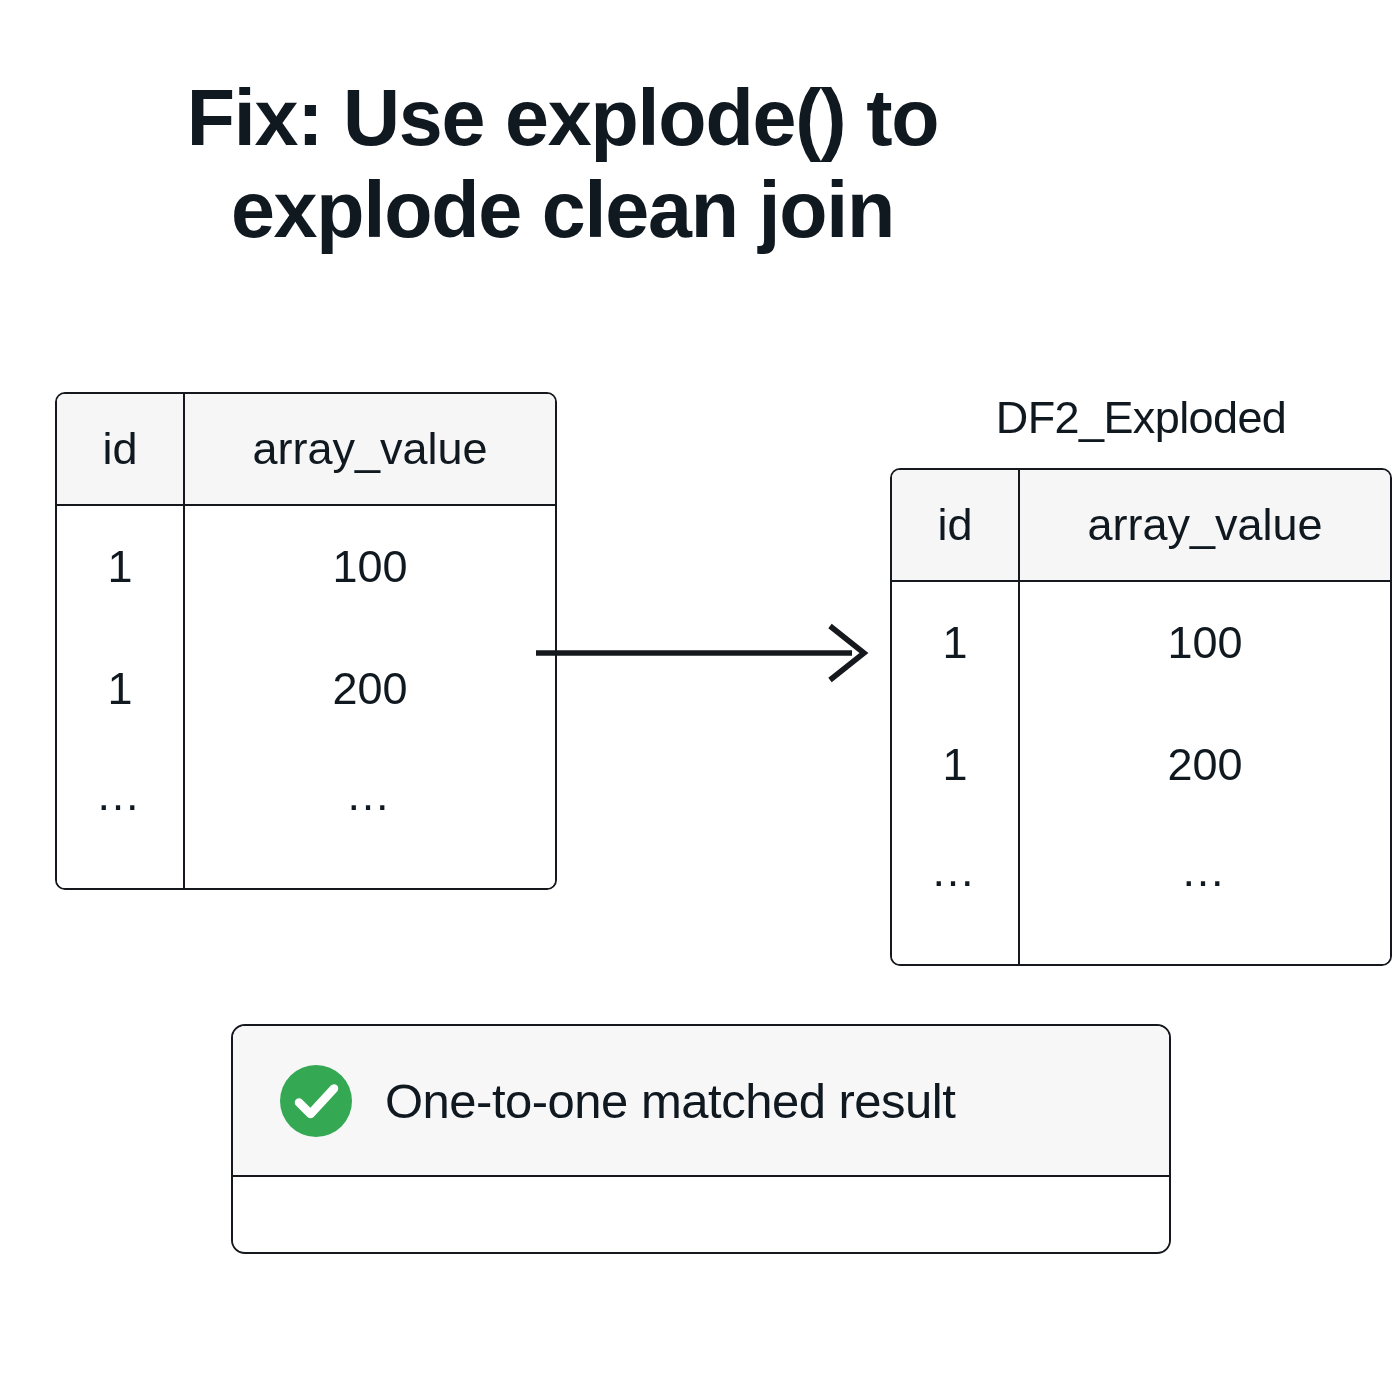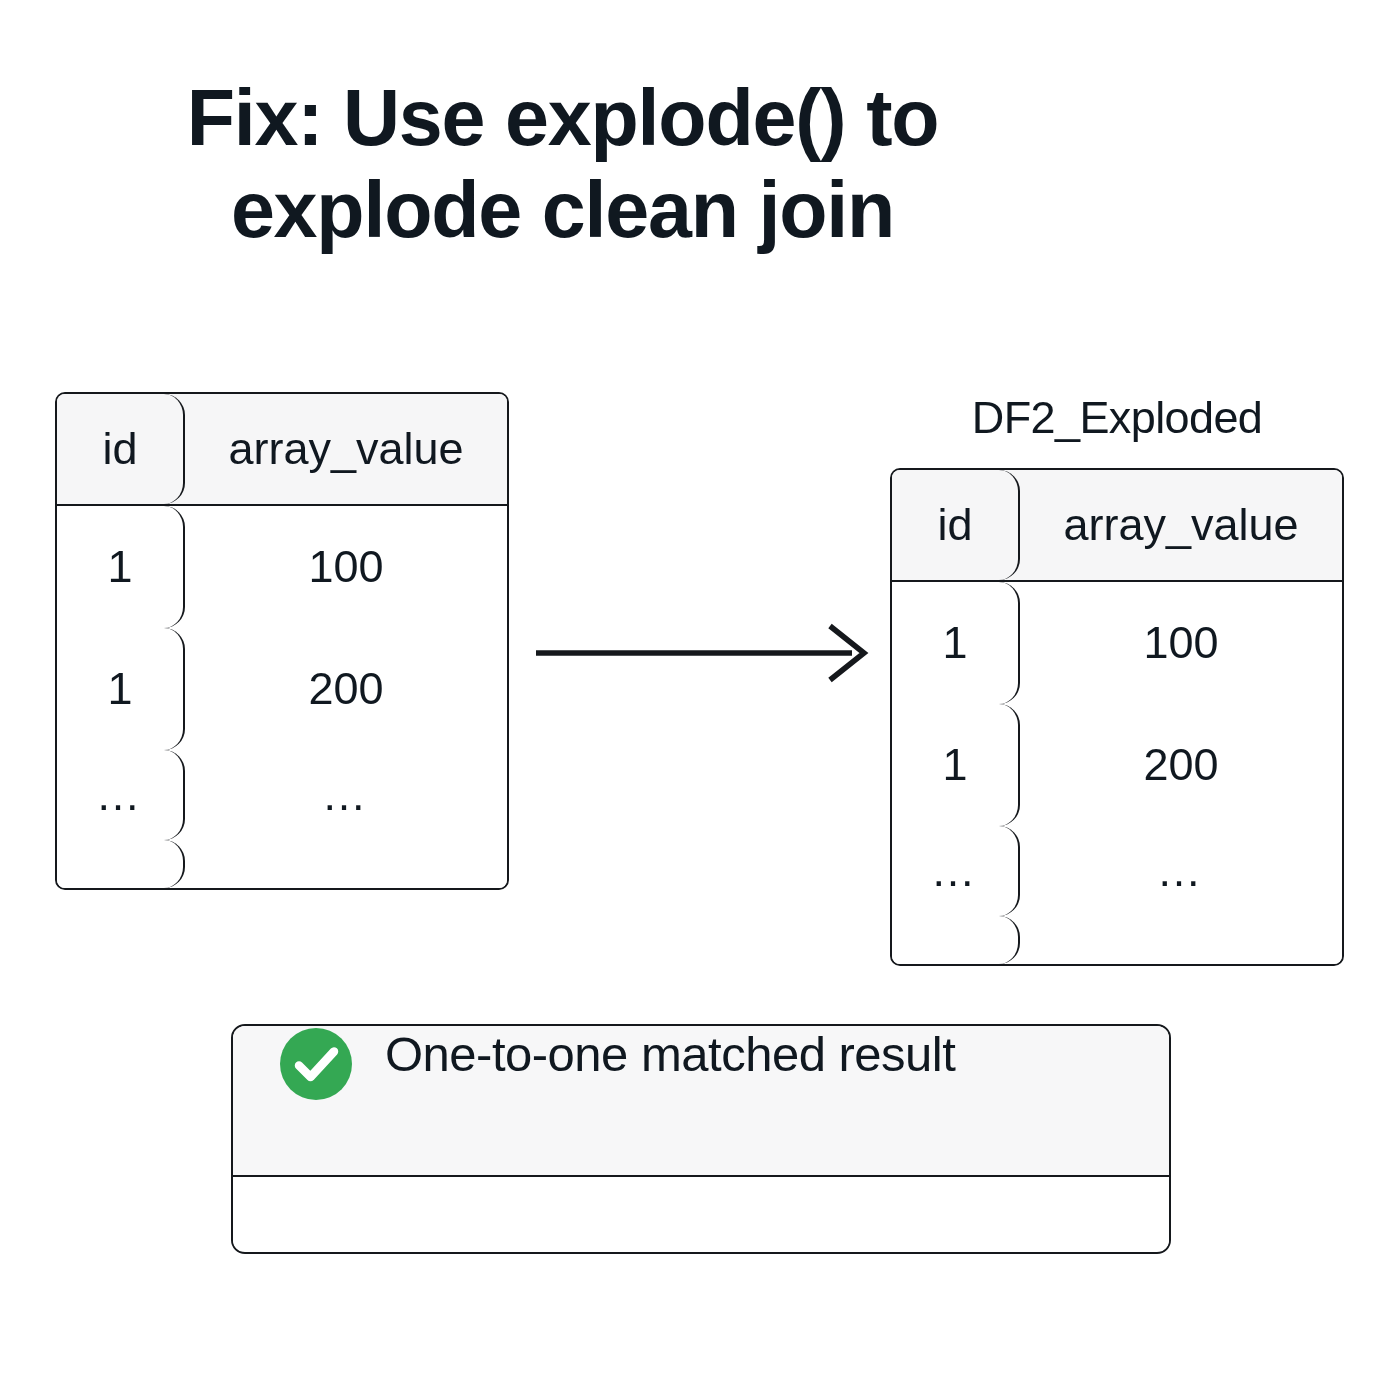--- a/index.html
+++ b/index.html
@@ -70,22 +70,22 @@
 
   .cell {
     display: flex;
     align-items: center;
     justify-content: center;
     box-sizing: border-box;
     font-size: 45px;
     font-weight: 400;
     color: #101820;
   }
-  .cell.c-id { width: 128px; border-radius: 21px; }
-  .cell.c-val { width: 322px; }
+  .cell.c-id { width: 128px; }
+  .cell.c-val { width: 370px; }
   .grid-head .cell { font-weight: 500; }
   .grid-head .cell.c-id { border-right: 2.5px solid #15181c; }
   .grid-body .cell.c-id { border-right: 2.5px solid #15181c; }
 
   .ellipsis-dots {
     letter-spacing: 4px;
     font-size: 45px;
     line-height: 0.5;
   }
 
@@ -109,21 +109,21 @@
     border-radius: 14px;
     background: #ffffff;
     box-sizing: border-box;
     overflow: hidden;
   }
   #result-card .card-top {
     height: 151px;
     background: #f7f7f8;
     border-bottom: 2.5px solid #15181c;
     display: flex;
-    align-items: flex-start;
+    align-items: center;
     padding-left: 45px;
     box-sizing: border-box;
   }
   #result-card .card-bottom {
     height: 74px;
     background: #ffffff;
   }
   .check-icon {
     width: 76px;
     height: 76px;

